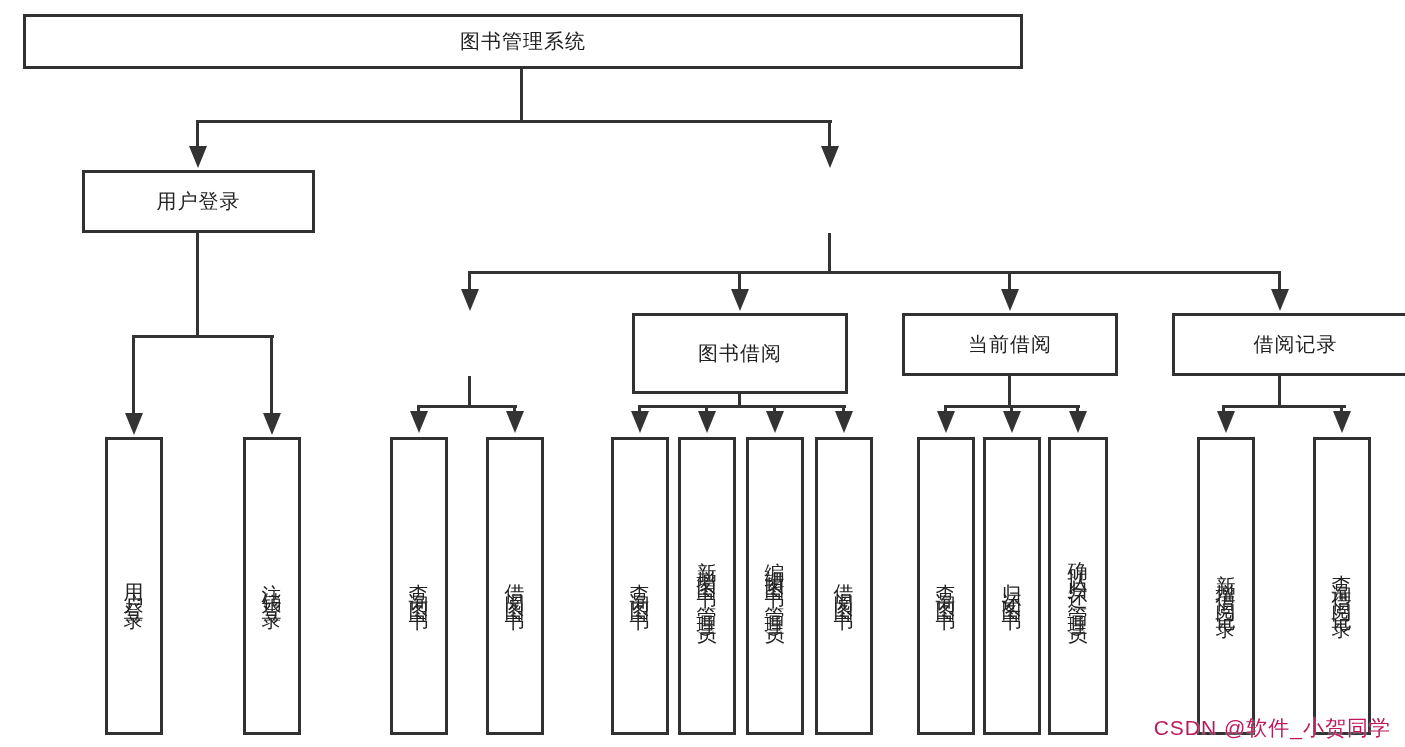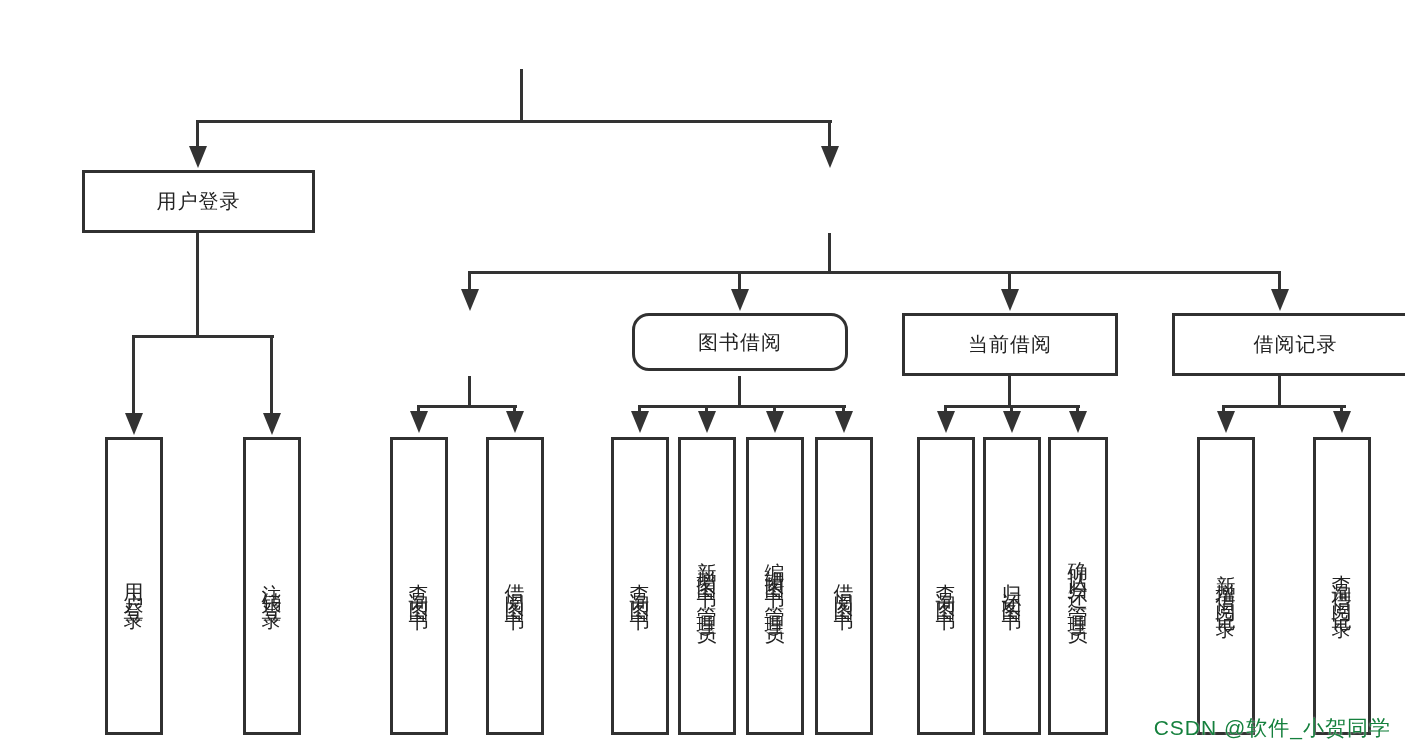--- a/index.html
+++ b/index.html
@@ -62,35 +62,36 @@
     border-left: 9px solid transparent;
     border-right: 9px solid transparent;
     border-top: 22px solid #333333;
     z-index: 1;
   }
   .watermark {
     position: absolute;
     right: 14px;
     bottom: 5px;
     font-size: 21px;
-    color: #15803d;
+    color: #be185d;
     letter-spacing: 1px;
     z-index: 3;
     text-shadow: 0 0 2px #ffffff;
   }
 </style>
 </head>
 <body>
 
 <div class="canvas">
 
+  <div class="node" style="left:23px; top:14px; width:1000px; height:55px;">图书管理系统</div>
 
   <div class="node" style="left:82px; top:170px; width:233px; height:63px;">用户登录</div>
 
-  <div class="node" style="left:632px; top:313px; width:216px; height:58px;border-radius:17px;">图书借阅</div>
+  <div class="node" style="left:632px; top:313px; width:216px; height:81px;">图书借阅</div>
   <div class="node" style="left:902px; top:313px; width:216px; height:63px;">当前借阅</div>
   <div class="node" style="left:1172px; top:313px; width:247px; height:63px;">借阅记录</div>
 
   <div class="leaf" style="left:105px;">
     <span class="vtext">用户登录</span>
   </div>
   <div class="leaf" style="left:243px;">
     <span class="vtext">注销登录</span>
   </div>
 

